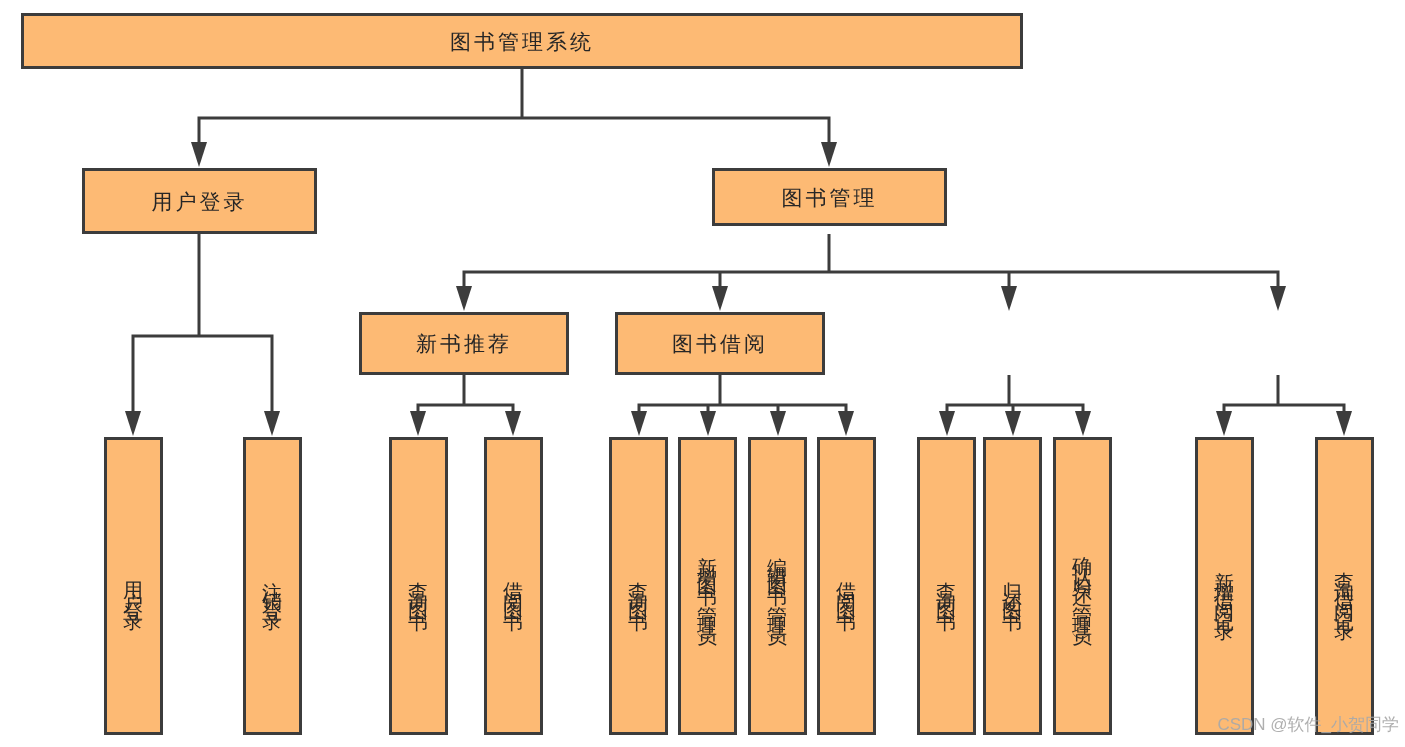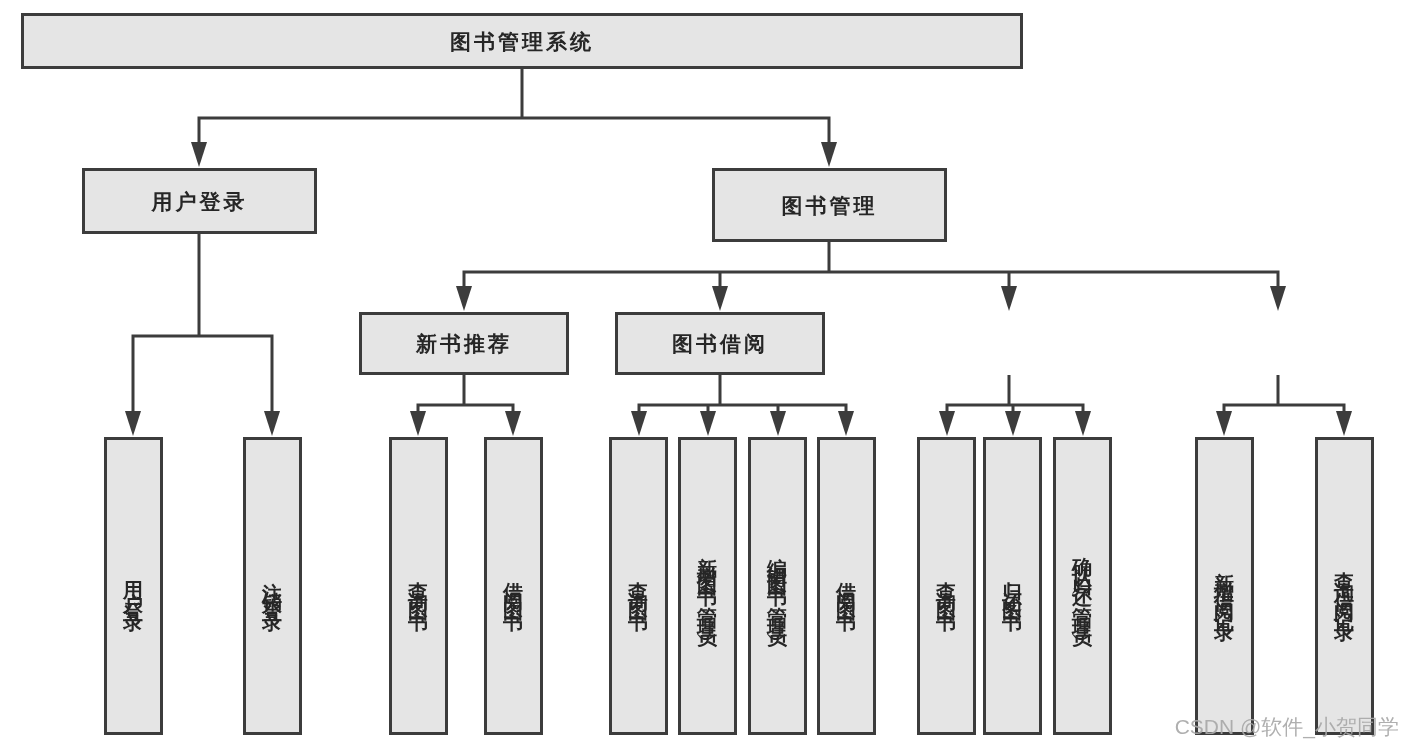--- a/index.html
+++ b/index.html
@@ -4,34 +4,34 @@
 <style>
   html,body { margin:0; padding:0; background:#fff; }
   .canvas {
     position:relative; width:1405px; height:747px; background:var(--background,#fff);
     font-family:"Liberation Sans", sans-serif; overflow:hidden;
   }
   .wires { position:absolute; left:0; top:0; width:1405px; height:747px; }
   .wires path { stroke:var(--line,#3c3c3c); stroke-width:3; fill:none; }
   .wires polygon { fill:var(--line,#3c3c3c); stroke:none; }
   .box {
-    position:absolute; box-sizing:border-box; background:#e5e5e5;
+    position:absolute; box-sizing:border-box; background:#fdba74;
     border:3px solid var(--border,#3c3c3c); color:var(--text,#262626);
     display:flex; align-items:center; justify-content:center;
-    text-align:center; line-height:1;font-weight:bold;
+    text-align:center; line-height:1;
   }
   .hbox { font-size:21px; letter-spacing:3px; }
   .vbox {
     top:437px; width:59px; height:298px;
     font-size:20px; letter-spacing:10px;
     writing-mode:vertical-rl; text-orientation:mixed;
   }
   .watermark {
     position:absolute; right:6px; top:713px; z-index:5;
-    color:var(--watermark,#a9a9a9); font-size:21px; white-space:nowrap; opacity:.92;
+    color:var(--watermark,#a9a9a9); font-size:17px; white-space:nowrap; opacity:.92;
   }
 </style>
 </head>
 <body>
 
 <div class="canvas">
 
   <svg class="wires" viewBox="0 0 1405 747" xmlns="http://www.w3.org/2000/svg">
     <path d="M522 69 V118 M199 146 V118 H829 V146
       M199 233 V336 M133 416 V336 H272 V416
@@ -57,21 +57,21 @@
     <polygon points="939,411 955,411 947,436"></polygon>
     <polygon points="1005,411 1021,411 1013,436"></polygon>
     <polygon points="1075,411 1091,411 1083,436"></polygon>
     <polygon points="1216,411 1232,411 1224,436"></polygon>
     <polygon points="1336,411 1352,411 1344,436"></polygon>
   </svg>
 
   <div class="box hbox" style="left:21px;top:13px;width:1002px;height:56px">图书管理系统</div>
 
   <div class="box hbox" style="left:82px;top:168px;width:235px;height:66px">用户登录</div>
-  <div class="box hbox" style="left:712px;top:168px;width:235px;height:74px">图书管理</div>
+  <div class="box hbox" style="left:712px;top:168px;width:235px;height:58px">图书管理</div>
 
   <div class="box hbox" style="left:615px;top:312px;width:210px;height:63px">图书借阅</div>
   <div class="box hbox" style="left:359px;top:312px;width:210px;height:63px">新书推荐</div>
 
   <div class="box vbox" style="left:104px">用户登录</div>
   <div class="box vbox" style="left:243px">注销登录</div>
 
   <div class="box vbox" style="left:389px">查询图书</div>
   <div class="box vbox" style="left:484px">借阅图书</div>
 

